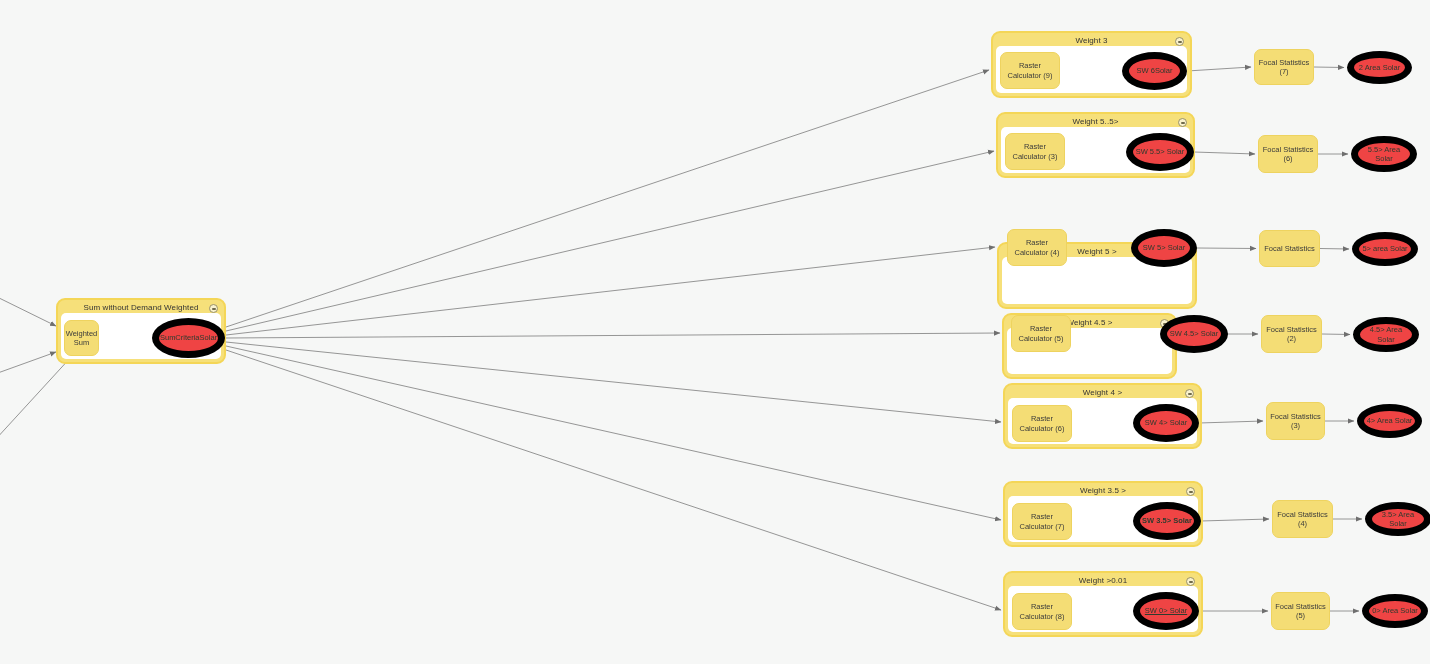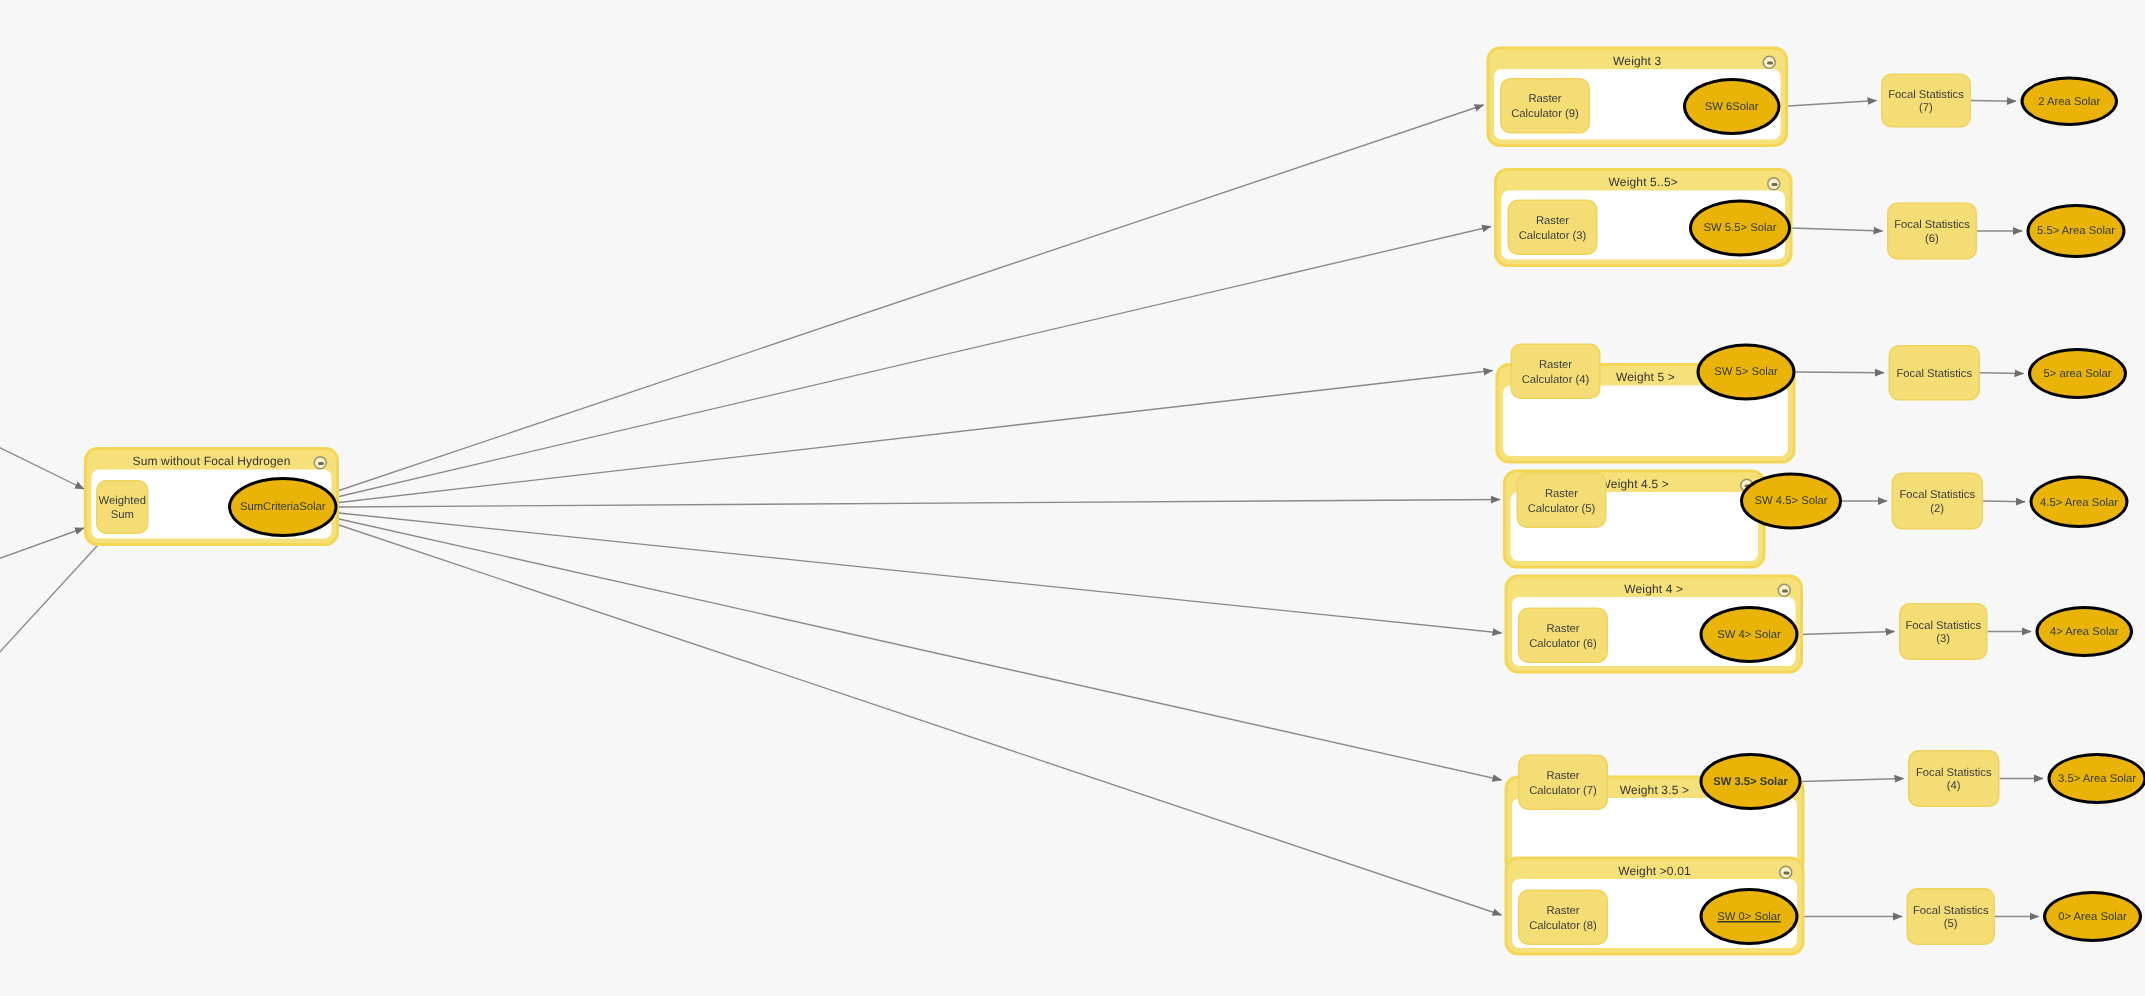--- a/index.html
+++ b/index.html
@@ -84,22 +84,22 @@
     align-items: center;
     justify-content: center;
     text-align: center;
     font-size: 7.5px;
     line-height: 9.5px;
     color: #3b3b3b;
     padding: 2px;
   }
   .node-ellipse {
     position: absolute;
-    background: #eab308;
-    border: 2px solid #000000;
+    background: #ef4444;
+    border: 7px solid #000000;
     border-radius: 50%;
     box-sizing: border-box;
     display: flex;
     align-items: center;
     justify-content: center;
     text-align: center;
     font-size: 7.5px;
     line-height: 9.5px;
     color: #2e3b2e;
     padding: 2px;
@@ -149,21 +149,21 @@
         <path d="M1201,521 L1269,519" marker-end="url(#ah)"></path>
         <path d="M1333,519 L1362,519" marker-end="url(#ah)"></path>
         <path d="M1199,611 L1268,611" marker-end="url(#ah)"></path>
         <path d="M1330,611 L1359,611" marker-end="url(#ah)"></path>
       </g>
   </svg>
 
   <div id="groups-layer">
       <div class="group" style="left: 56px; top: 298px; width: 170px; height: 66px;">
         <div class="group-inner"></div>
-        <div class="group-title">Sum without Focal Hydrogen</div>
+        <div class="group-title">Sum without Demand Weighted</div>
         <div class="group-collapse" style="right: 6px;"></div>
       </div>
       <div class="group" style="left: 991px; top: 31px; width: 201px; height: 67px;">
         <div class="group-inner"></div>
         <div class="group-title">Weight 3</div>
         <div class="group-collapse" style="right: 6px;"></div>
       </div>
       <div class="group" style="left: 996px; top: 112px; width: 199px; height: 66px;">
         <div class="group-inner"></div>
         <div class="group-title">Weight 5..5&gt;</div>
@@ -177,21 +177,21 @@
       <div class="group" style="left: 1002px; top: 293px; width: 175px; height: 66px; margin-top: 20px;">
         <div class="group-inner"></div>
         <div class="group-title">Weight 4.5 &gt;</div>
         <div class="group-collapse" style="right: 6px;"></div>
       </div>
       <div class="group" style="left: 1003px; top: 383px; width: 199px; height: 66px;">
         <div class="group-inner"></div>
         <div class="group-title">Weight 4 &gt;</div>
         <div class="group-collapse" style="right: 6px;"></div>
       </div>
-      <div class="group" style="left: 1003px; top: 481px; width: 200px; height: 66px; margin-top: 36px;">
+      <div class="group" style="left: 1003px; top: 481px; width: 200px; height: 66px;">
         <div class="group-inner"></div>
         <div class="group-title">Weight  3.5 &gt;</div>
         <div class="group-collapse" style="right: 6px;"></div>
       </div>
       <div class="group" style="left: 1003px; top: 571px; width: 200px; height: 66px;">
         <div class="group-inner"></div>
         <div class="group-title">Weight &gt;0.01</div>
         <div class="group-collapse" style="right: 6px;"></div>
       </div>
     </div>

